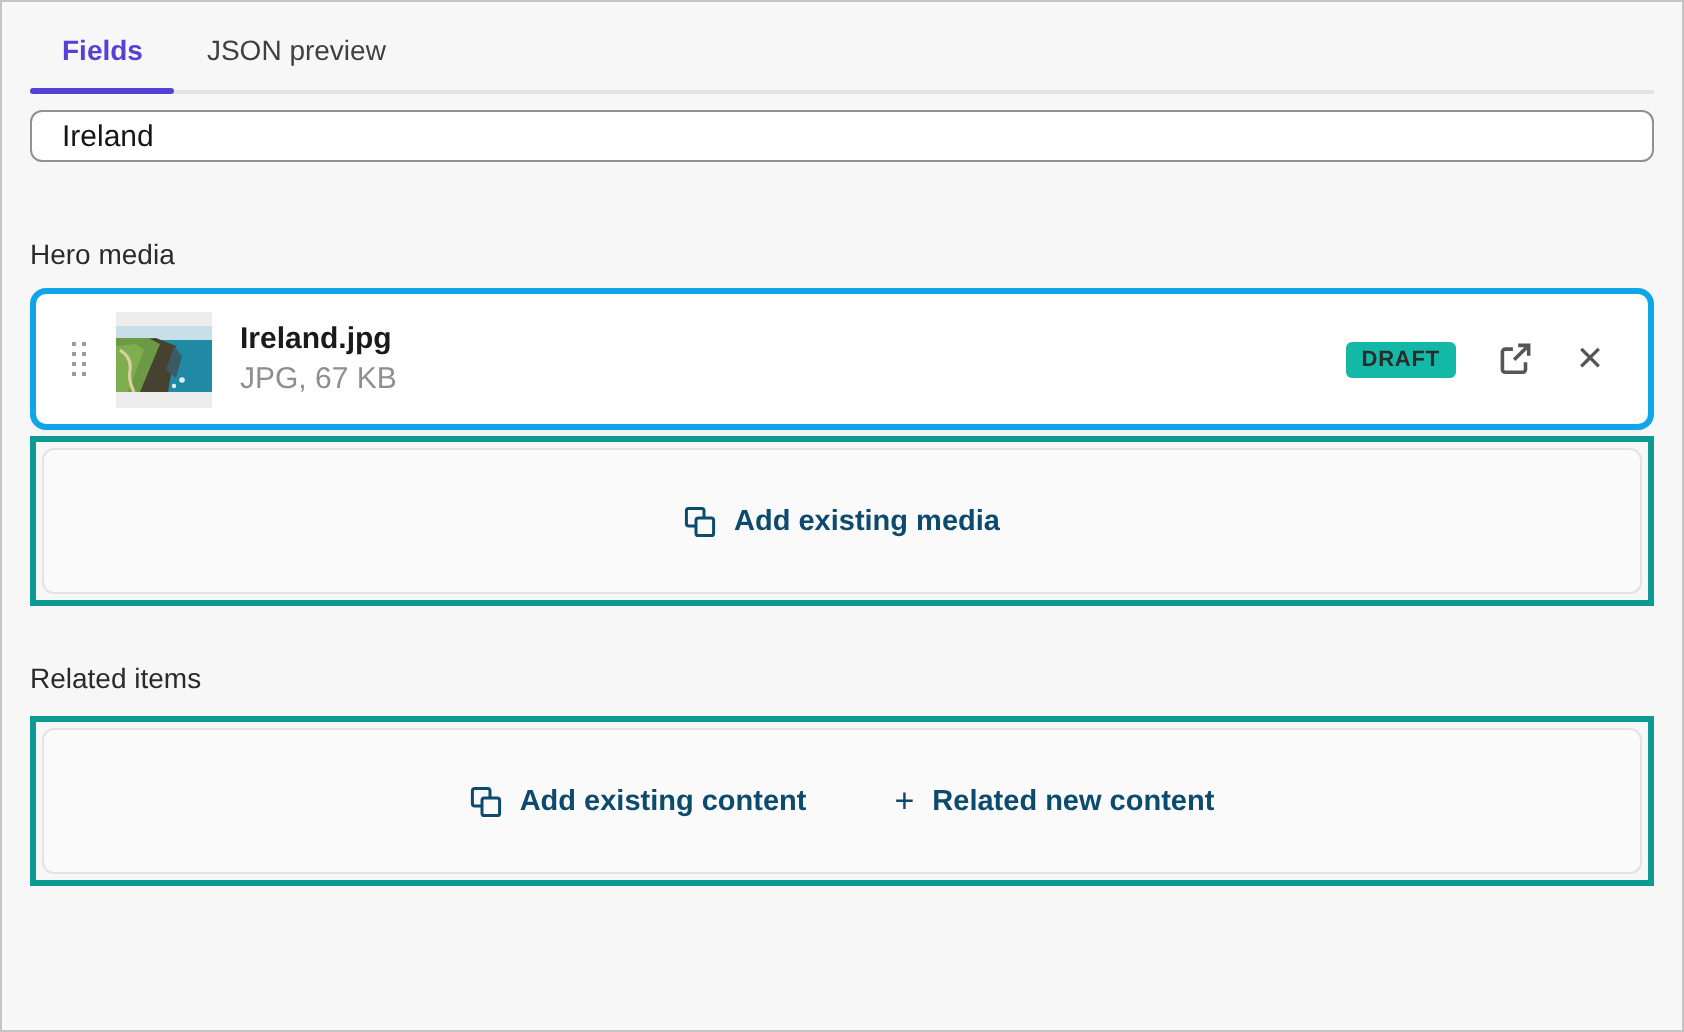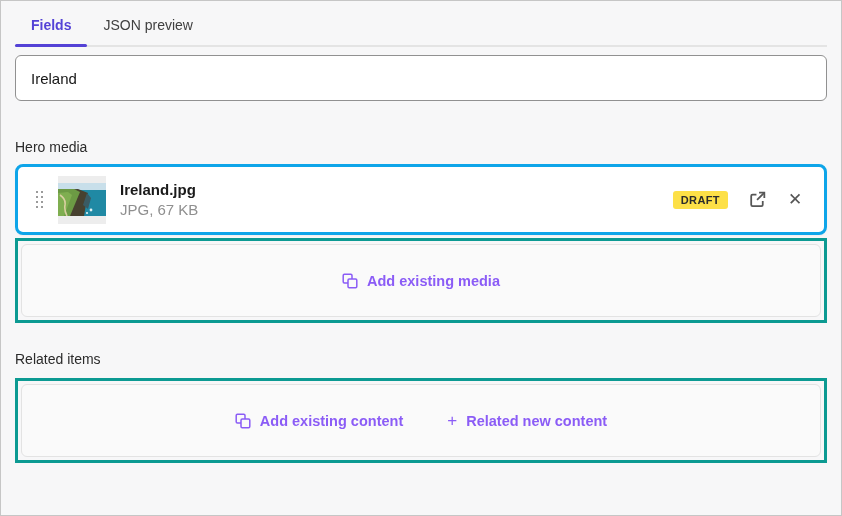--- a/index.html
+++ b/index.html
@@ -39,21 +39,21 @@
 
   .field-label { font-size: 14px; color: #2b2b2b; }
   .label-name   { margin-top: 35px; }
   .label-hero   { margin-top: 38px; }
   .label-related{ margin-top: 28px; }
 
   
   .text-input {
     margin-top: 8px;
     width: 100%;
-    height: 46px;
+    height: 26px;
     border: 1px solid #919191;
     border-radius: 6px;
     background: #fff;
     padding: 0 15px;
     font-size: 15px;
     color: #161616;
     font-family: inherit;
     outline: none;
   }
 
@@ -83,21 +83,21 @@
     background: #ededed;
     display: flex; align-items: center; justify-content: center;
     margin-right: 14px;
     flex: none;
   }
   .media-text { display: flex; flex-direction: column; }
   .media-name { font-size: 15px; font-weight: 700; color: #1a1a1a; }
   .media-meta { font-size: 15px; color: #8f8f8f; margin-top: 3px; }
   .card-spacer { flex: 1; }
   .badge {
-    background: #fde047;
+    background: #14b8a6;
     color: #2b2b2b;
     font-size: 11px;
     font-weight: 700;
     letter-spacing: .4px;
     padding: 3px 8px;
     border-radius: 3px;
     margin-right: 16px;
   }
   .icon-btn {
     background: none; border: none; cursor: pointer;
@@ -122,21 +122,21 @@
     border-radius: 6px;
     height: 73px;
     display: flex;
     align-items: center;
     justify-content: center;
     gap: 44px;
   }
   .link-btn {
     background: none; border: none; cursor: pointer;
     display: inline-flex; align-items: center; gap: 9px;
-    color: #8b5cf6;
+    color: #0c4a6e;
     font-size: 14.5px;
     font-weight: 600;
     font-family: inherit;
   }
   .link-btn svg { flex: none; }
   .plus-glyph { font-size: 17px; font-weight: 400; line-height: 1; }
 </style>
 </head>
 <body>
 

